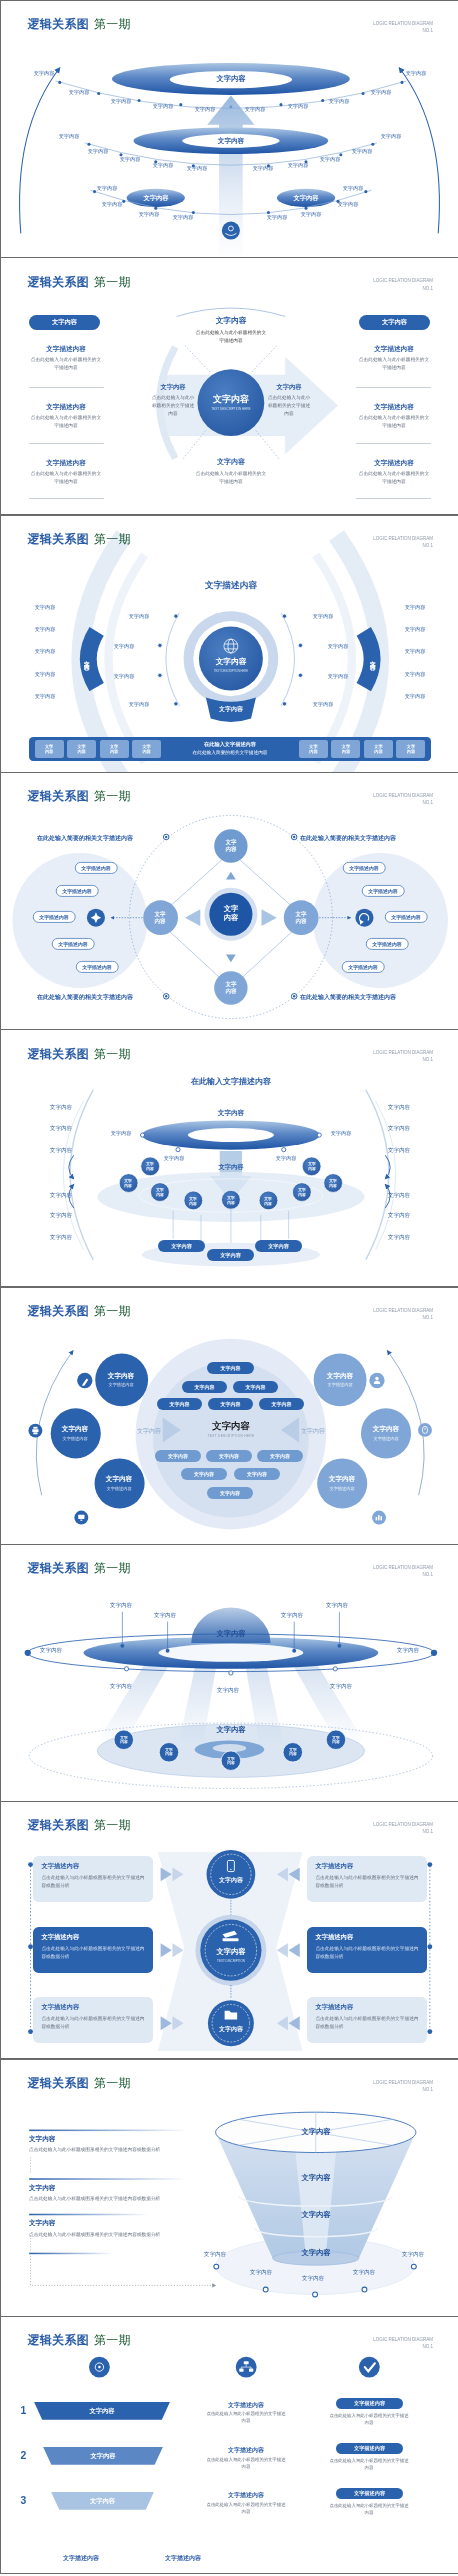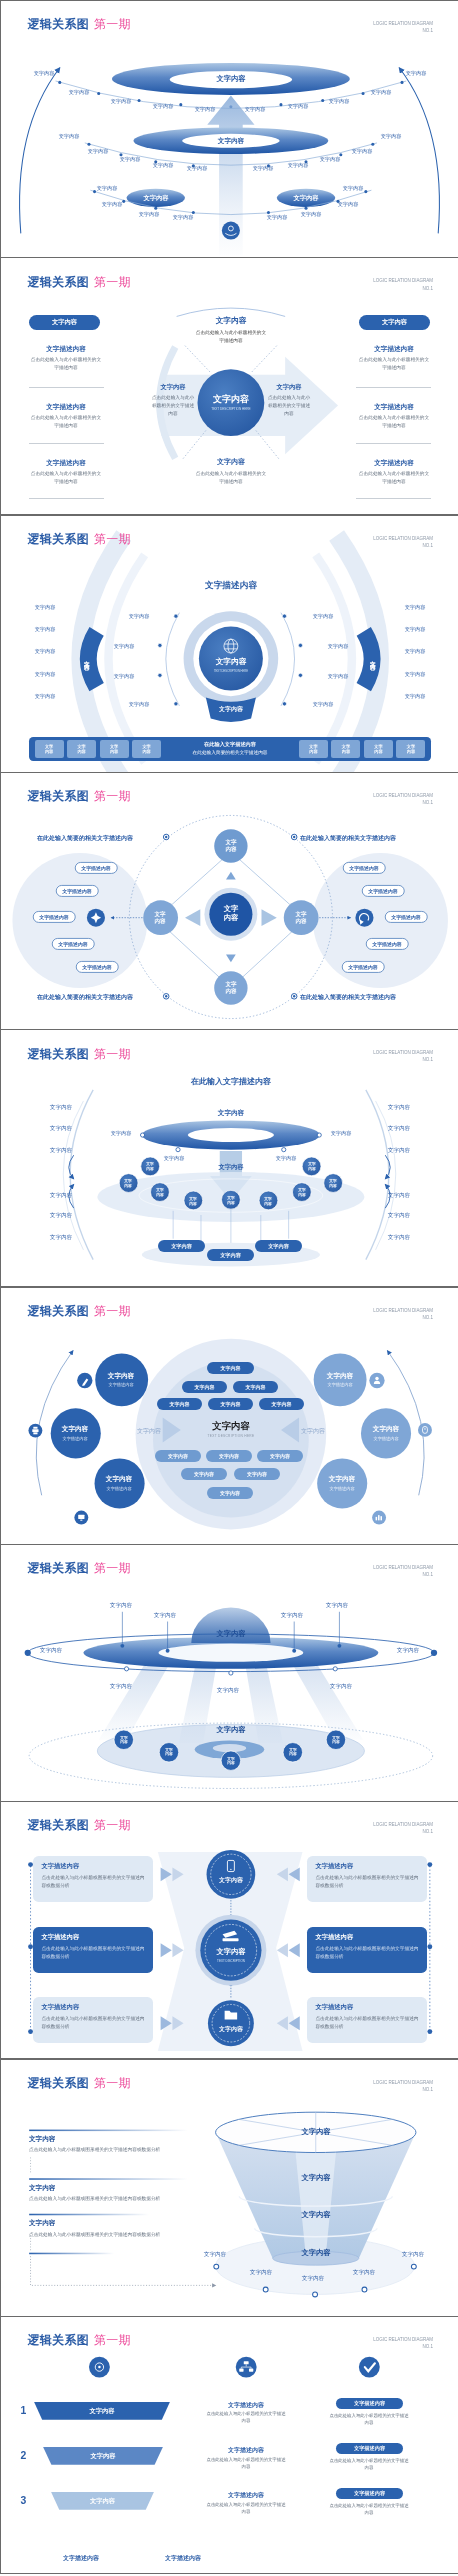--- a/index.html
+++ b/index.html
@@ -1,21 +1,21 @@
 <!DOCTYPE html>
 <html style="font-size:11px"><head>
 <meta charset="utf-8">
 <style>
   html,body{margin:0;padding:0;background:#fff;font-family:"Liberation Sans","DejaVu Sans",sans-serif;}
   #page{width:458px;}
   .slide{position:relative;width:457px;height:256px;background:#fff;border:0.7px solid #6a6a6a;margin-top:-0.7px;overflow:hidden;}
   .slide:first-child{margin-top:0;}
   .gfx{position:absolute;left:0;top:0;}
   .hd-title{position:absolute;left:26.5px;top:15.3px;font-size:12px;font-weight:bold;color:#2b5ca6;letter-spacing:0.3px;white-space:nowrap;}
-  .hd-sub{font-weight:400;color:#ec4899;margin-left:4.9px;}
+  .hd-sub{font-weight:400;color:#14532d;margin-left:4.9px;}
   .hd-right{position:absolute;right:25px;top:19px;font-size:4.5px;color:#8f9aa9;text-align:right;line-height:1.6;}
   .lb{position:absolute;font-size:5.2px;color:#2b5ca6;white-space:nowrap;transform:translateX(-50%);}
   .hdg{position:absolute;font-weight:bold;color:#2b5ca6;white-space:nowrap;transform:translateX(-50%);font-size:6.3px;}
   .ds{position:absolute;color:#5f6b7a;transform:translateX(-50%);text-align:center;line-height:1.65;font-size:4.7px;}
   .dsl{position:absolute;color:#5f6b7a;text-align:left;line-height:1.65;font-size:4.7px;white-space:nowrap;}
   .hr{position:absolute;height:0.7px;background:#c9cfd6;}
   .c2{position:absolute;color:#fff;text-align:center;transform:translate(-50%,-50%);line-height:1.2;font-weight:bold;}
   .n2{position:absolute;color:#fff;text-align:center;transform:translate(-50%,-50%);line-height:1.15;font-weight:bold;font-size:3.8px;width:11px;}
   .pill{position:absolute;background:#2b62ae;color:#fff;font-weight:bold;text-align:center;border-radius:7.7px;font-size:6.3px;}
   .opill{position:absolute;border:0.7px solid #7096c8;color:#2b5ca6;background:#fff;border-radius:6.3px;font-size:4.9px;font-weight:600;white-space:nowrap;padding:2.1px 5.6px;transform:translate(-50%,-50%);}

